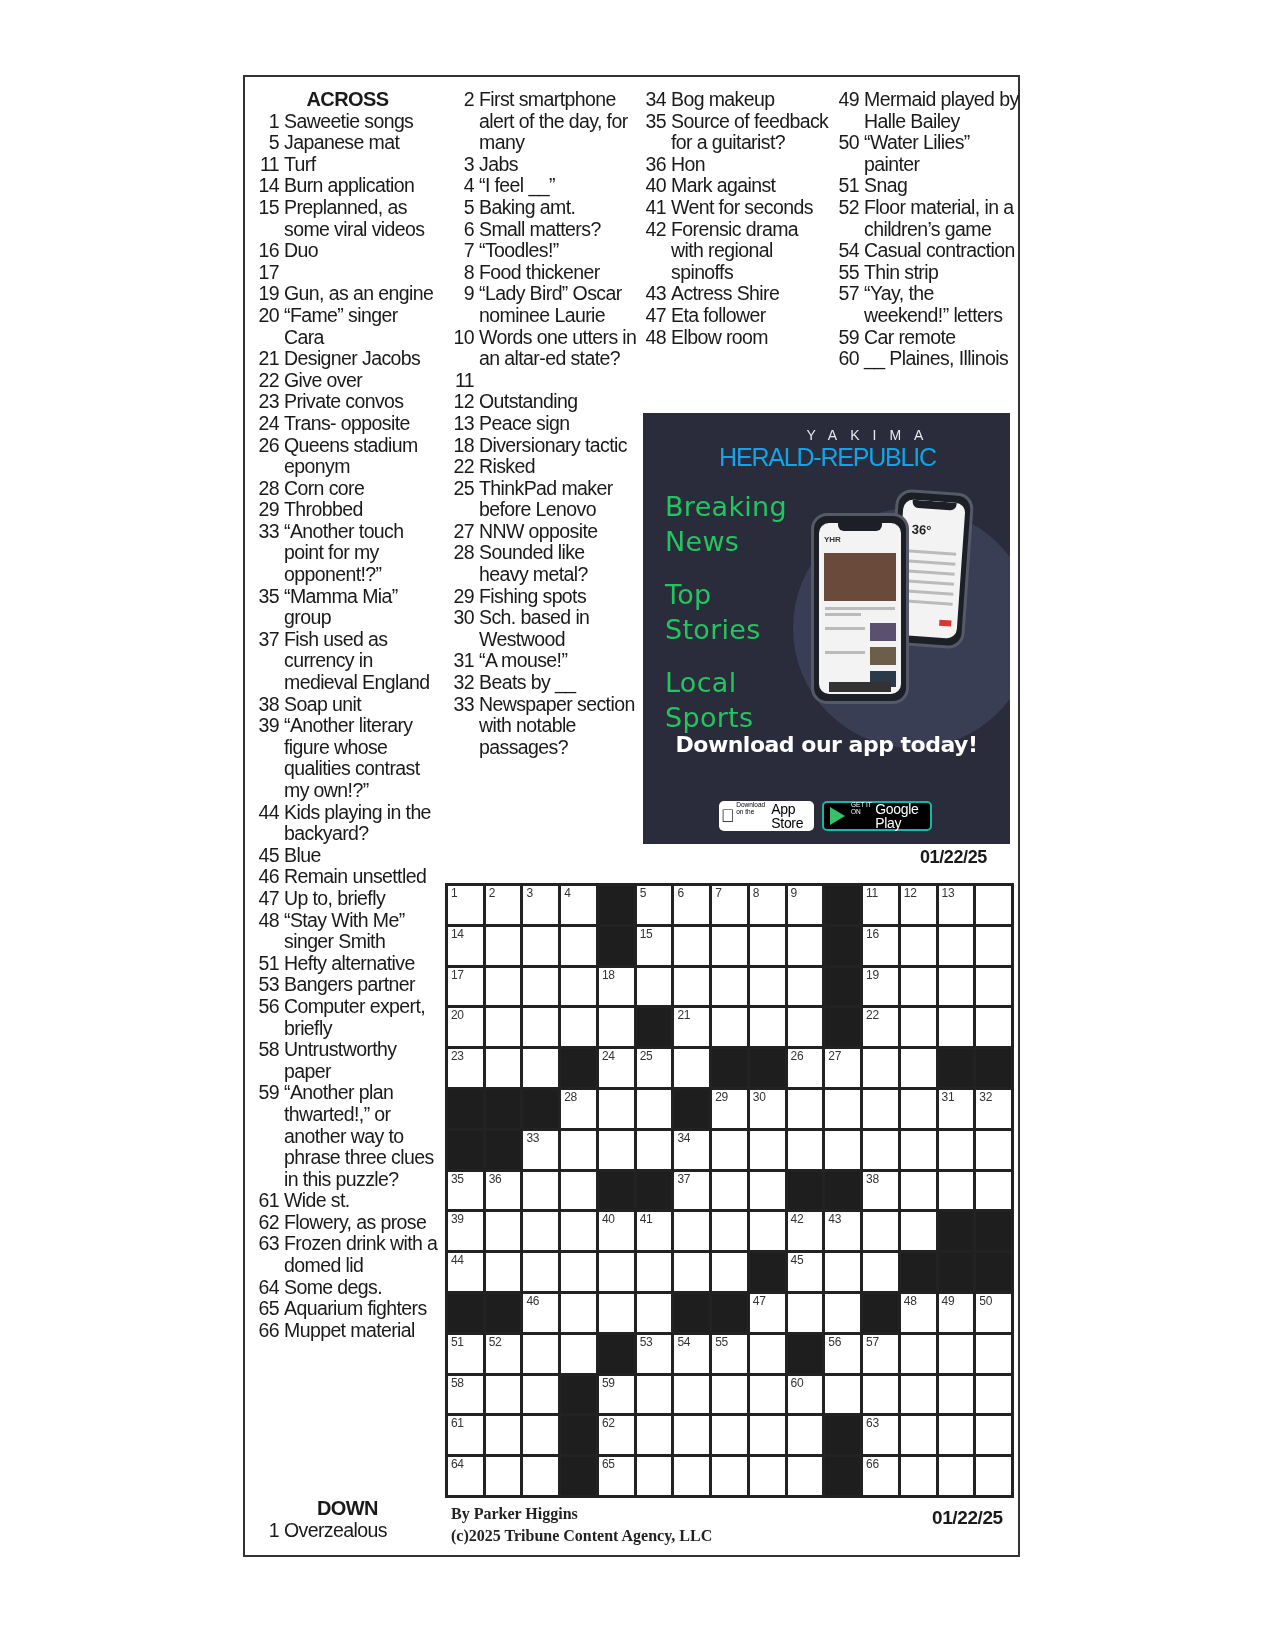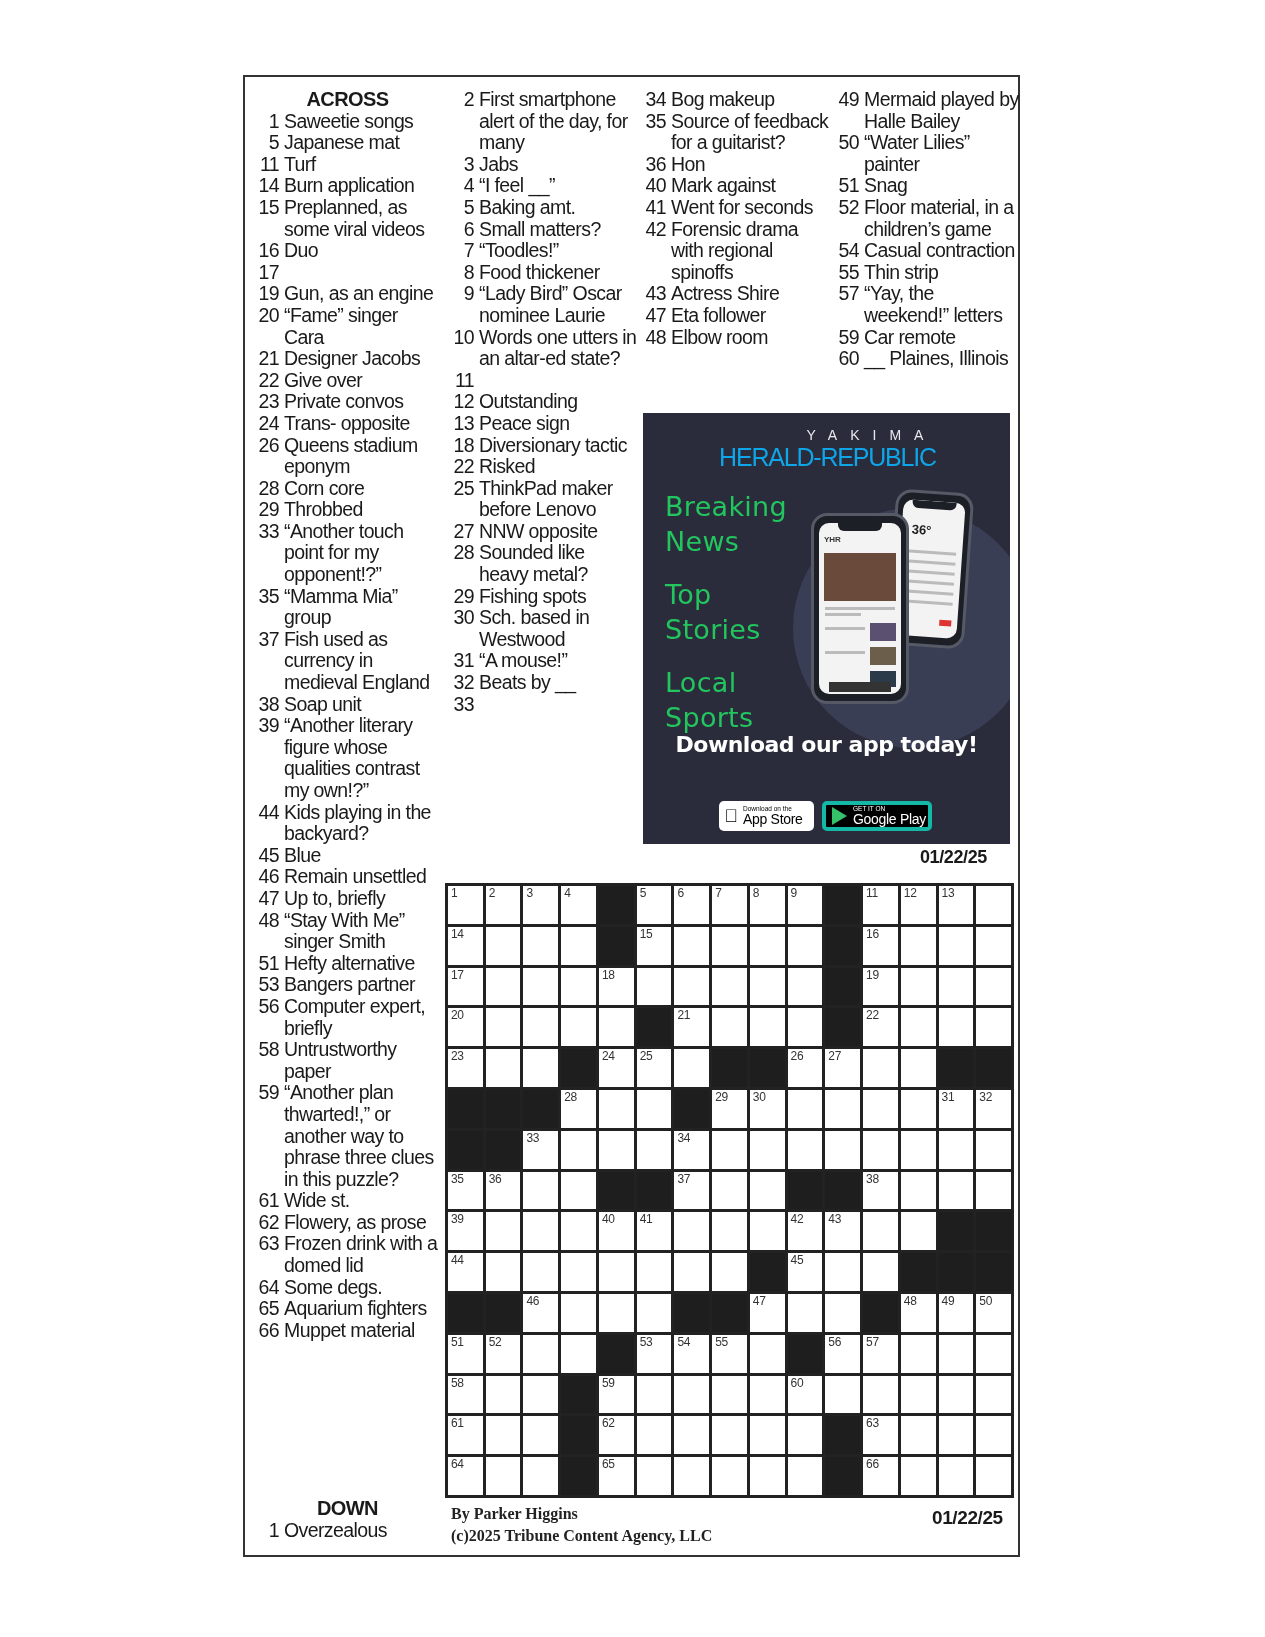--- a/index.html
+++ b/index.html
@@ -29,23 +29,23 @@
   .ad .glow { position:absolute; left:150px; top:95px; width:240px; height:240px; border-radius:50%; background:#3a3e55; }
   .phone { position:absolute; background:#1d1f27; border-radius:16px; border:3px solid #555a66; }
   .phone .screen { position:absolute; left:5px; top:7px; right:5px; bottom:7px; background:#f3f3f3; border-radius:10px; overflow:hidden; }
   .phone .notch { position:absolute; top:0; left:50%; width:44px; margin-left:-22px; height:8px; background:#1d1f27; border-radius:0 0 6px 6px; }
   .scr-row { position:absolute; left:6px; right:6px; height:3px; background:#bbb; }
   .scr-img { position:absolute; background:#6a4a3a; }
   .temp { position:absolute; left:10px; top:22px; font-size:13px; font-weight:bold; color:#222; }
   .ad .cta { position:absolute; left:0; top:319px; width:100%; text-align:center; font-family:"DejaVu Sans", sans-serif; font-weight:bold; font-size:22px; letter-spacing:-0.5px; color:#fff; }
   .badge { position:absolute; top:388px; height:30px; border-radius:5px; box-sizing:border-box; display:flex; align-items:center; }
   .badge.apple { left:76px; width:95px; background:#fff; color:#000; }
-  .badge.google { left:179px; width:110px; background:#000; color:#fff; border:4px solid #14b8a6; }
+  .badge.google { left:179px; width:110px; background:#000; color:#fff; border:2px solid #14b8a6; }
   .badge .ico { width:24px; text-align:center; font-size:18px; }
-  .badge .lines { display:flex; flex-direction:column; line-height:1; }
+  .badge .lines { display:flex; flex-direction:row; line-height:1; }
   .badge .small { font-size:6.5px; }
   .badge .big { font-size:14px; letter-spacing:-0.3px; }
   .play-tri { width:0; height:0; border-top:9px solid transparent; border-bottom:9px solid transparent; border-left:15px solid #35c26b; margin:0 6px 0 6px; position:relative; }
 
   .date-top { position:absolute; left:920px; top:847px; font-size:18px; font-weight:bold; letter-spacing:-0.4px; }
   .grid { position:absolute; left:445px; top:883px; width:569px; height:615px; background:#222; display:grid; grid-template-columns:repeat(15, 1fr); grid-template-rows:repeat(15, 1fr); gap:3px; padding:3px; box-sizing:border-box; }
   .cell { background:#fff; position:relative; }
   .cell.blk { background:#1e1e1e; }
   .cell .n { position:absolute; left:3px; top:1px; font-size:12px; color:#333; line-height:1; letter-spacing:-0.3px; }
 
@@ -292,20 +292,21 @@
       <div class="clue">
         <span class="num">31</span>
         <span class="txt">“A mouse!”</span>
       </div>
       <div class="clue">
         <span class="num">32</span>
         <span class="txt">Beats by __</span>
       </div>
       <div class="clue">
         <span class="num">33</span>
+        <span class="txt">Newspaper section with notable passages?</span>
       </div>
     </div>
   </div>
 <div class="col" id="col3">
     <div class="list">
       <div class="clue">
         <span class="num">34</span>
         <span class="txt">Bog makeup</span>
       </div>
       <div class="clue">

